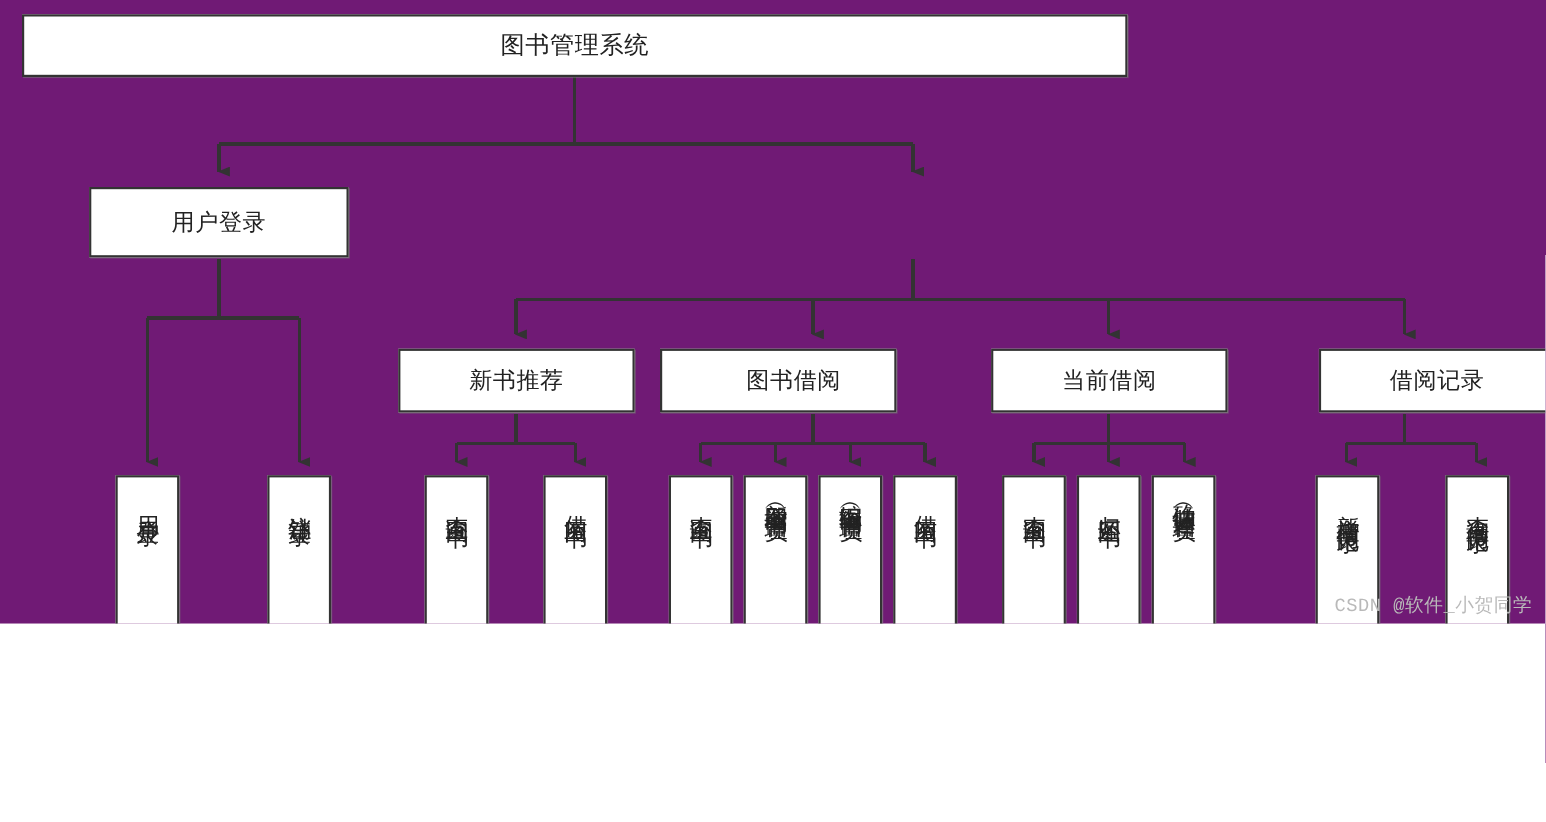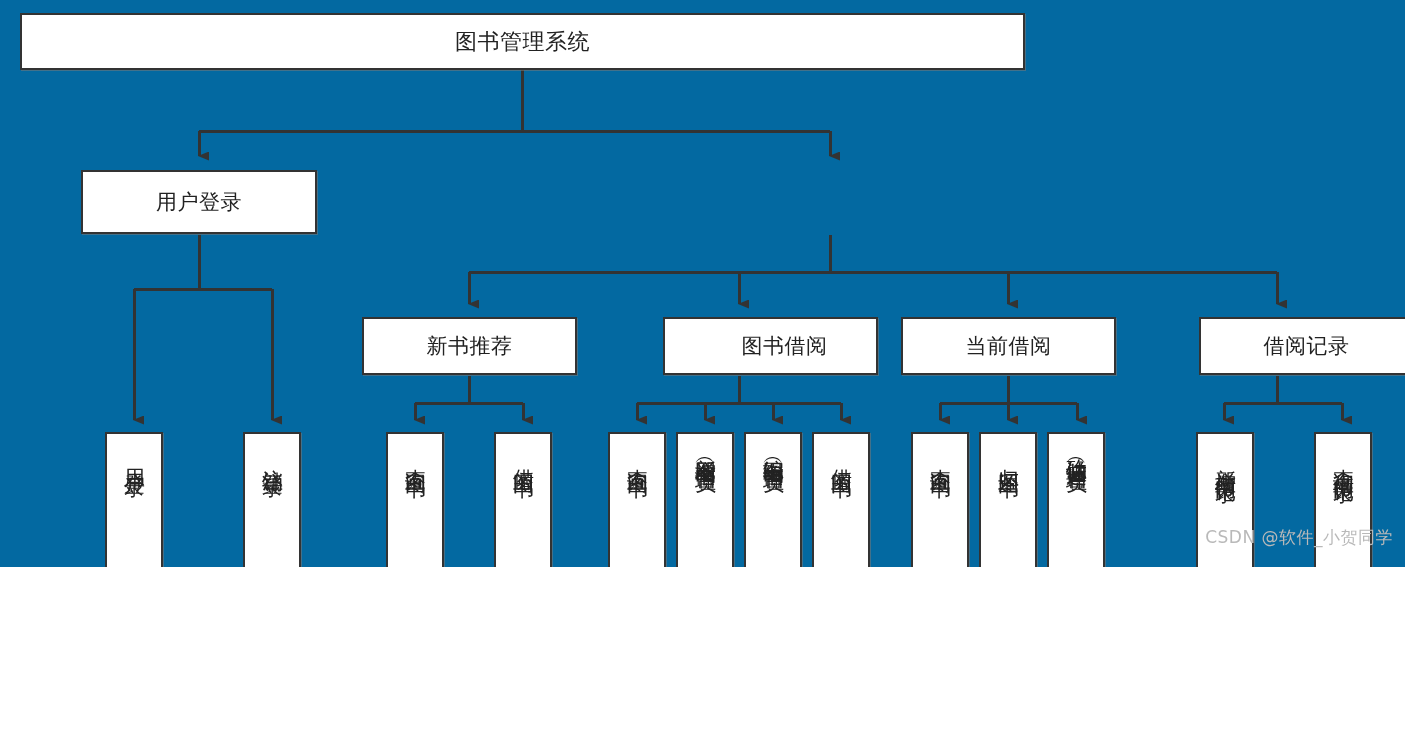--- a/index.html
+++ b/index.html
@@ -8,21 +8,21 @@
     padding: 0;
     background: #ffffff;
   }
   body {
     font-family: "DejaVu Sans", "Liberation Sans", sans-serif;
   }
   #diagram-canvas {
     position: relative;
     width: 1405px;
     height: 567px;
-    background: #0369a1;
+    background: #701a75;
     overflow: hidden;
   }
   #edges-layer {
     position: absolute;
     left: 0;
     top: 0;
     width: 1405px;
     height: 747px;
     pointer-events: none;
   }
@@ -65,26 +65,27 @@
     line-height: 1;
     letter-spacing: 3px;
     white-space: nowrap;
   }
   .node.vert.tall-text .node-label {
     letter-spacing: 2px;
   }
   #watermark {
     position: absolute;
     right: 12px;
-    bottom: 18px;
+    bottom: 6px;
     font-size: 17px;
     color: #b9b9b9;
     letter-spacing: 0.5px;
     user-select: none;
     white-space: nowrap;
+    font-family: Liberation Mono, monospace;
   }
 </style>
 </head>
 <body>
 
 <div id="diagram-canvas">
 
   <svg id="edges-layer" viewBox="0 0 1405 747" xmlns="http://www.w3.org/2000/svg">
     <defs>
       <marker id="arrowhead" markerWidth="9" markerHeight="11" refX="4.5" refY="10" orient="auto" markerUnits="userSpaceOnUse">
@@ -142,21 +143,21 @@
     <span class="node-label">图书管理系统</span>
   </div>
 
   <div class="node horiz" style="left:81px; top:170px; width:236px; height:64px;">
     <span class="node-label">用户登录</span>
   </div>
 
   <div class="node horiz" style="left:362px; top:317px; width:215px; height:58px;">
     <span class="node-label">新书推荐</span>
   </div>
-  <div class="node horiz" style="left:663px; top:317px; width:215px; height:58px;padding-left:28px;">
+  <div class="node horiz" style="left:600px; top:317px; width:215px; height:58px;padding-left:28px;">
     <span class="node-label">图书借阅</span>
   </div>
   <div class="node horiz" style="left:901px; top:317px; width:215px; height:58px;">
     <span class="node-label">当前借阅</span>
   </div>
   <div class="node horiz" style="left:1170px; top:317px; width:215px; height:58px;margin-left:29px;">
     <span class="node-label">借阅记录</span>
   </div>
 
   <div class="node vert" style="left:105px; top:432px; width:58px; height:297px;">

